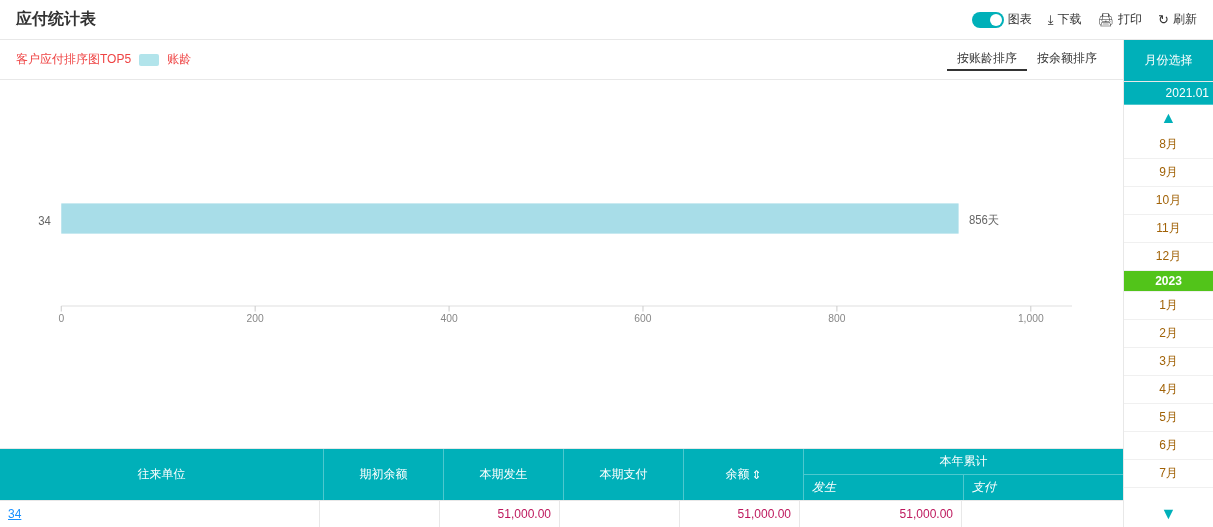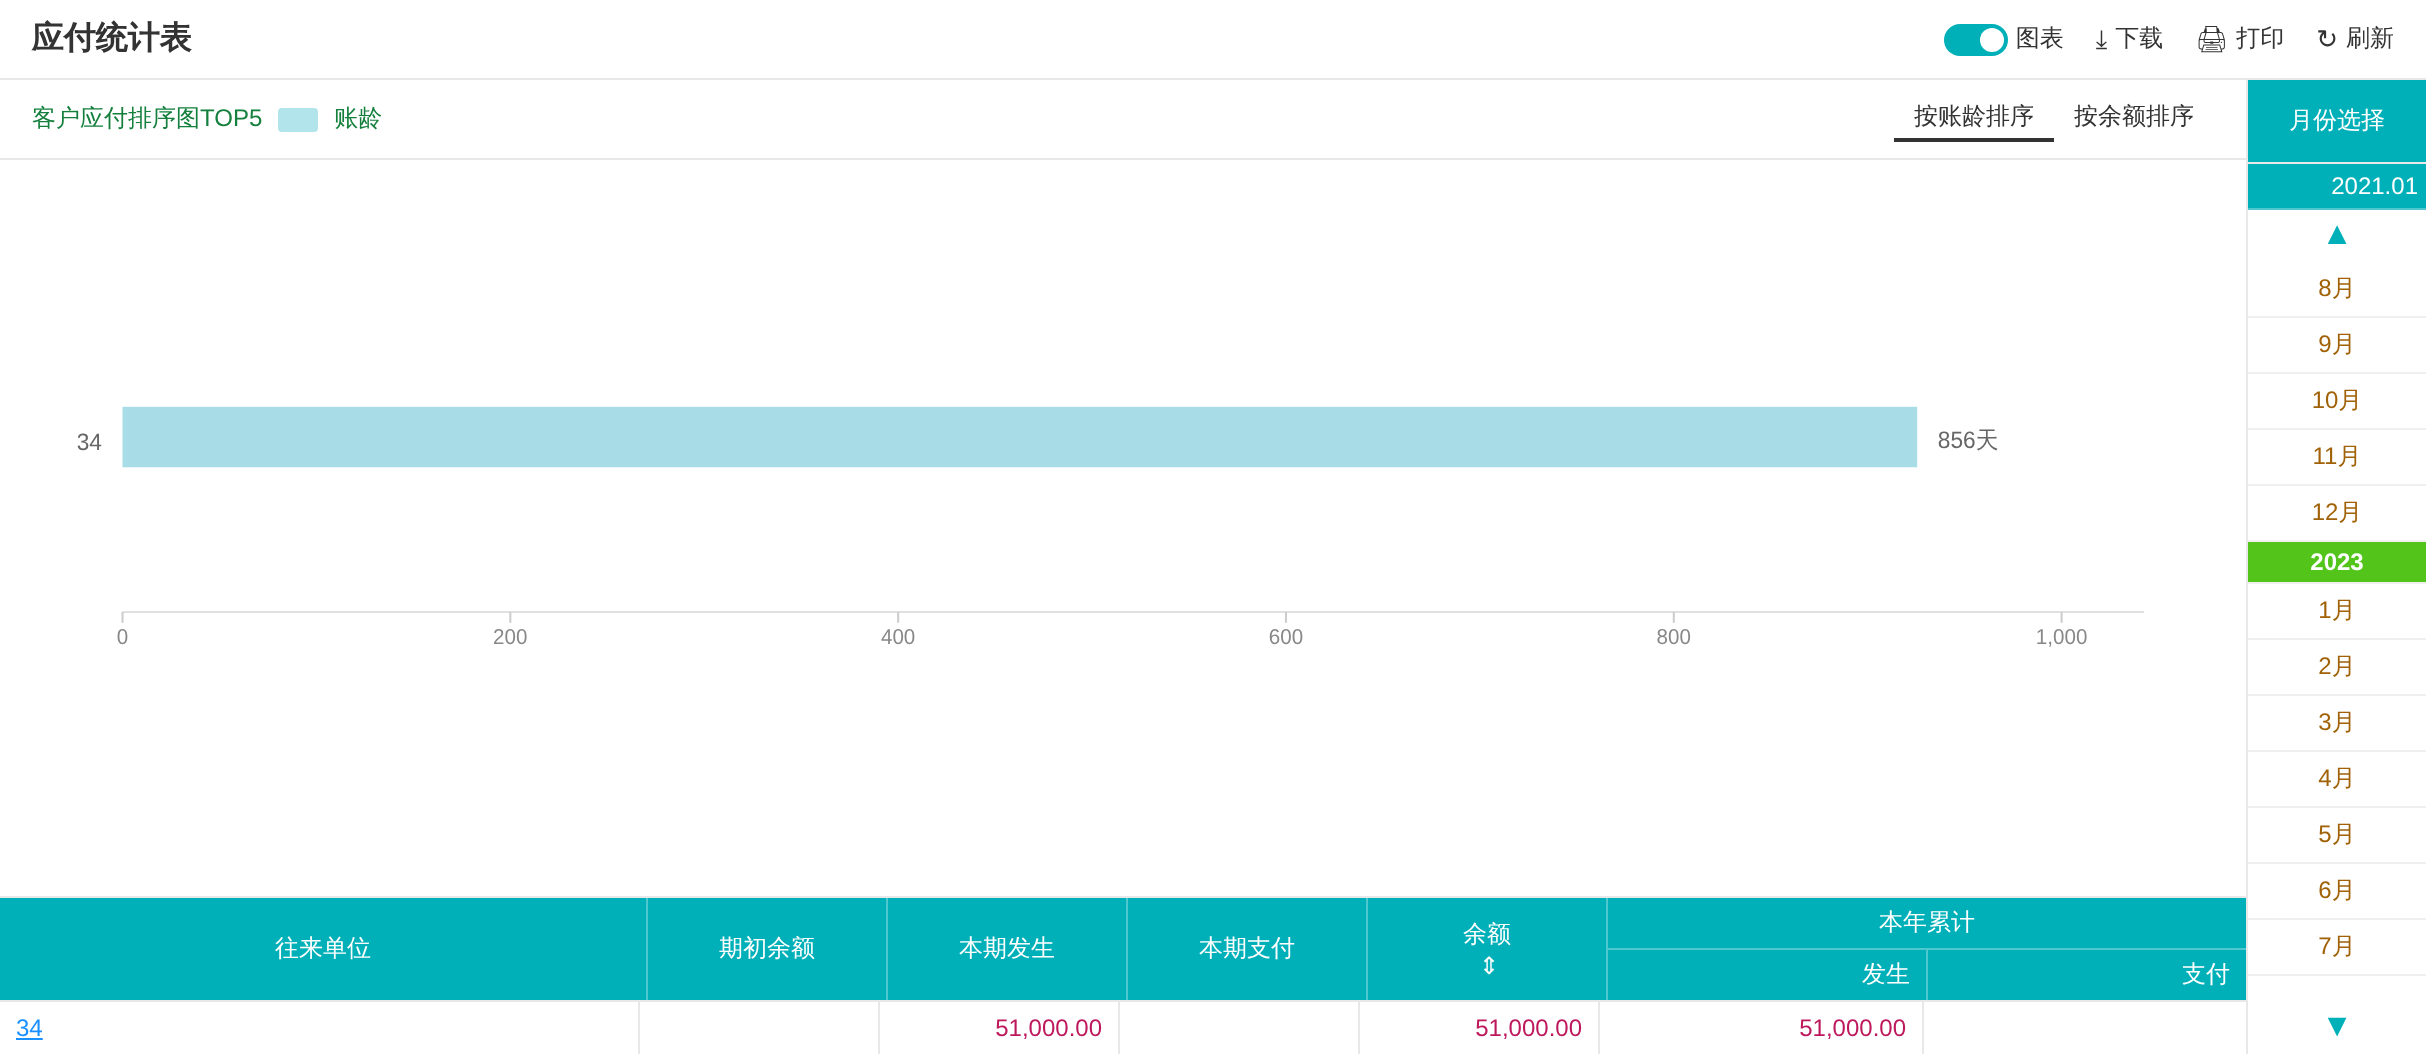--- a/index.html
+++ b/index.html
@@ -16,44 +16,44 @@
     .toggle-switch::after { content: ''; position: absolute; width: 12px; height: 12px; background: #fff; border-radius: 50%; top: 2px; right: 2px; }
 
     
     .main-content { display: flex; flex: 1; overflow: hidden; }
 
     
     .chart-area { flex: 1; display: flex; flex-direction: column; overflow: hidden; }
 
     
     .chart-top { background: #fff; padding: 8px 16px; border-bottom: 1px solid #e8e8e8; display: flex; align-items: center; justify-content: space-between; }
-    .chart-legend { display: flex; align-items: center; gap: 8px; font-size: 12px; color: #15803d; }
+    .chart-legend { display: flex; align-items: center; gap: 8px; font-size: 12px; color: #ef4444; }
     .legend-color { width: 20px; height: 12px; background: #b2e4eb; border-radius: 2px; }
     .chart-sort-btns { display: flex; gap: 0; }
     .sort-btn { padding: 2px 10px; font-size: 12px; cursor: pointer; color: #333; border-bottom: 2px solid transparent; }
     .sort-btn.active { color: #333; border-bottom: 2px solid #333; }
 
     
     .chart-container { background: #fff; flex: 1; padding: 10px 20px 20px 20px; position: relative; min-height: 0; }
     .chart-svg { width: 100%; height: 270px; }
 
     
     .table-area { background: #fff; border-top: 1px solid #e8e8e8; }
     .table-header { display: flex; background: #00b0b9; color: #fff; }
     .th { padding: 6px 8px; text-align: center; font-size: 12px; font-weight: normal; border-right: 1px solid rgba(255,255,255,0.3); }
     .th:last-child { border-right: none; }
     .th-main { width: 324px; border-right: 1px solid rgba(255,255,255,0.3); display: flex; align-items: center; justify-content: center; }
     .th-qichu { width: 120px; border-right: 1px solid rgba(255,255,255,0.3); display: flex; align-items: center; justify-content: center; }
     .th-benfasheng { width: 120px; border-right: 1px solid rgba(255,255,255,0.3); display: flex; align-items: center; justify-content: center; }
     .th-benfazhifu { width: 120px; border-right: 1px solid rgba(255,255,255,0.3); display: flex; align-items: center; justify-content: center; }
-    .th-yue { width: 120px; border-right: 1px solid rgba(255,255,255,0.3); display: flex; align-items: center; justify-content: center; flex-direction: column; }
+    .th-yue { width: 120px; border-right: 1px solid rgba(255,255,255,0.3); display: flex; align-items: center; justify-content: center; }
     .th-bennianlei { flex: 1; display: flex; flex-direction: column; align-items: center; }
     .th-bennianlei-top { padding: 4px 8px; border-bottom: 1px solid rgba(255,255,255,0.3); width: 100%; text-align: center; }
     .th-bennianlei-sub { display: flex; width: 100%; }
-    .th-sub { flex: 1; padding: 4px 8px; text-align: right; border-right: 1px solid rgba(255,255,255,0.3); }
+    .th-sub { flex: 1; padding: 4px 8px; text-align: left; border-right: 1px solid rgba(255,255,255,0.3); font-style: italic; }
     .th-sub:last-child { border-right: none; }
 
     .table-row { display: flex; border-top: 1px solid #e8e8e8; }
     .td { padding: 6px 8px; font-size: 12px; border-right: 1px solid #e8e8e8; display: flex; align-items: center; }
     .td-main { width: 320px; justify-content: flex-start; }
     .td-qichu { width: 120px; justify-content: flex-end; }
     .td-benfasheng { width: 120px; justify-content: flex-end; }
     .td-benfazhifu { width: 120px; justify-content: flex-end; }
     .td-yue { width: 120px; justify-content: flex-end; }
     .td-nianfasheng { flex: 1; justify-content: flex-end; }

